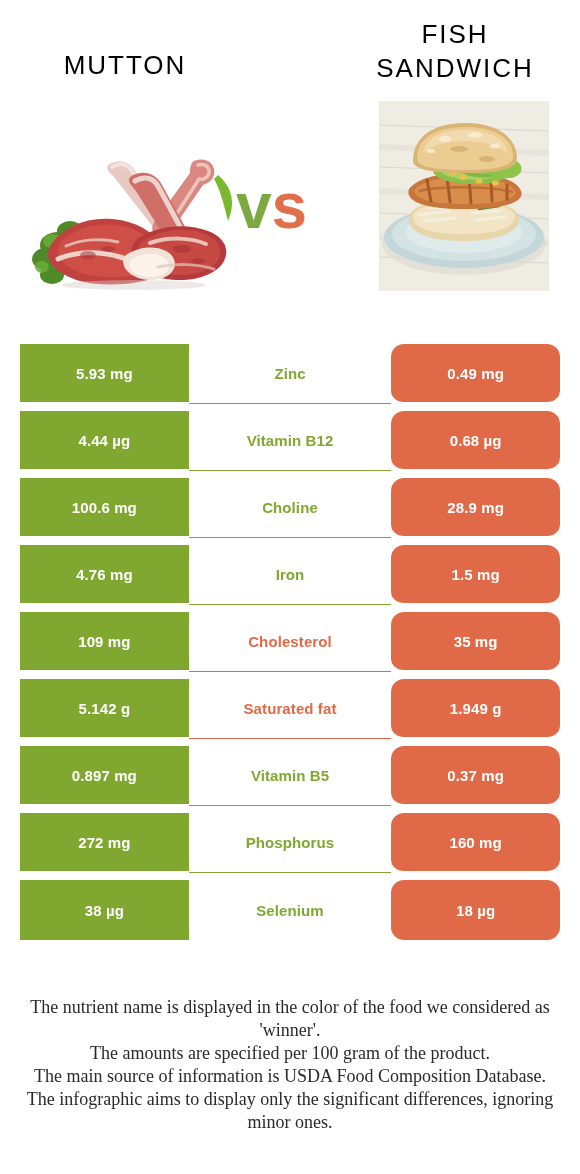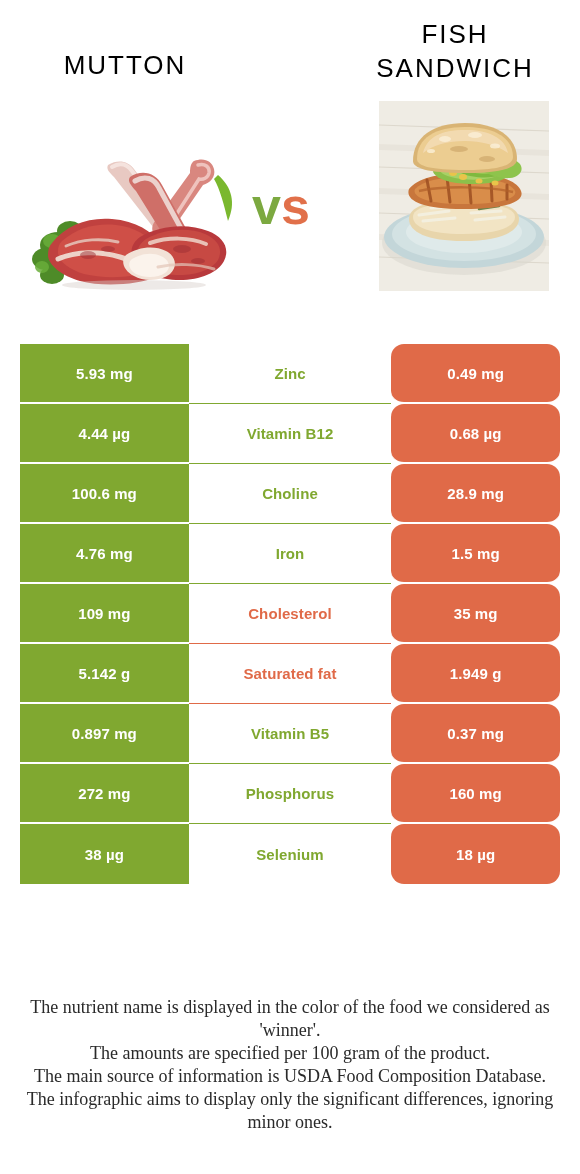--- a/index.html
+++ b/index.html
@@ -40,23 +40,23 @@
     width: 230px;
   }
   .title-right {
     left: 350px;
     top: 17px;
     width: 210px;
   }
 
   .vs {
     position: absolute;
-    left: 252px;
+    left: 236px;
     top: 175px;
-    font-size: 52px;
+    font-size: 64px;
     font-weight: 700;
     letter-spacing: 0px;
     font-family: "Liberation Sans", sans-serif;
     line-height: 63px;
     white-space: nowrap;
   }
   .vs .v { color: #7CA940; }
   .vs .s { color: #E1704A; }
 
   
@@ -83,21 +83,21 @@
   
   .table {
     position: absolute;
     left: 20px;
     top: 344px;
     width: 540px;
   }
   .row {
     display: flex;
     height: 60px;
-    margin-bottom: 0px;
+    margin-bottom: 7px;
     position: relative;
   }
   .cell {
     display: flex;
     align-items: center;
     justify-content: center;
     font-size: 15px;
     font-weight: 600;
     letter-spacing: 0.1px;
     box-sizing: border-box;

